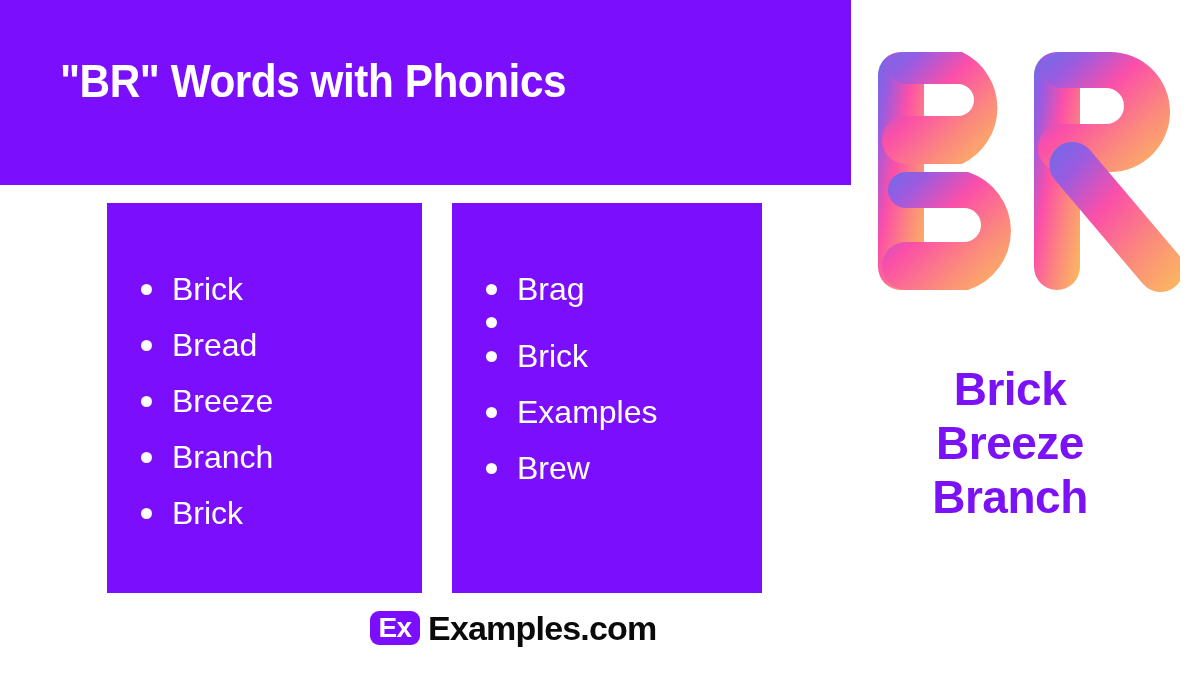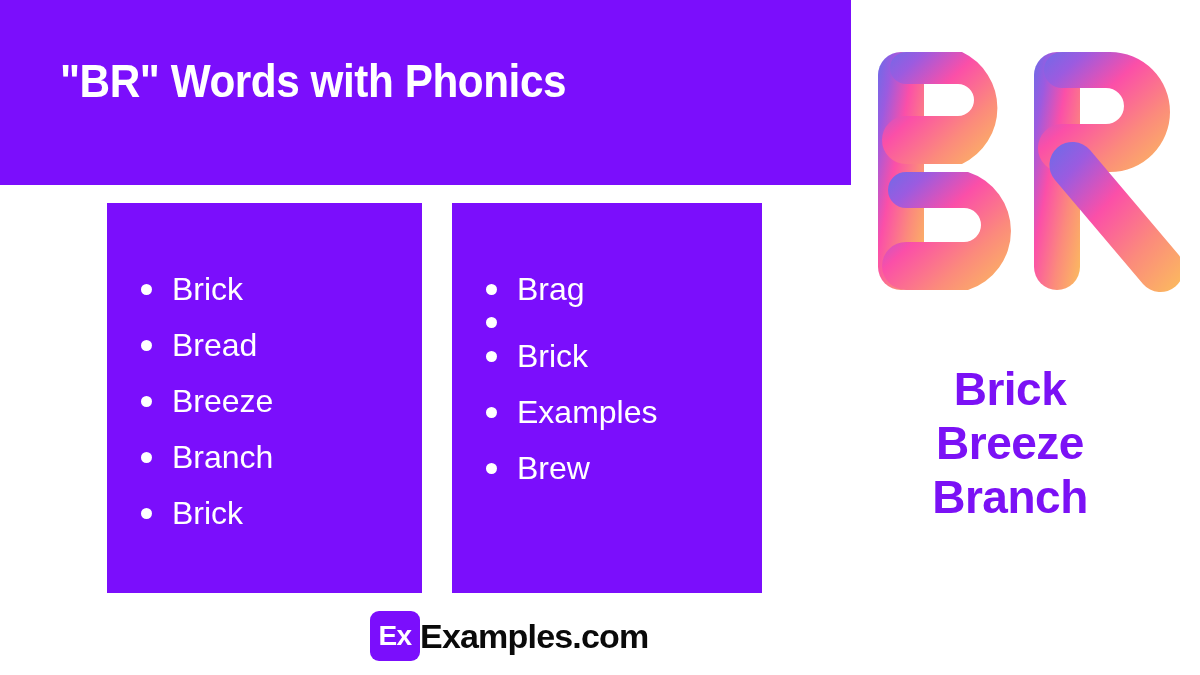--- a/index.html
+++ b/index.html
@@ -93,34 +93,34 @@
   }
 
   
   #footer-logo{
     position:absolute;
     left:370px;top:611px;
     display:flex;
     align-items:center;
   }
   #ex-badge{
-    width:50px;height:50px;
+    width:50px;height:34px;
     border-radius:9px;
     background:#7B0EFC;
     color:#ffffff;
     font-size:28px;
     font-weight:bold;
     display:flex;
     align-items:center;
     justify-content:center;
     letter-spacing:-0.5px;
     flex:none;
   }
   #footer-brand{
-    margin-left:0;
+    margin-left:8px;
     color:#0a0a0a;
     font-size:34px;
     font-weight:bold;
     letter-spacing:-0.8px;
     line-height:1;
   }
 </style>
 </head>
 <body>
 

